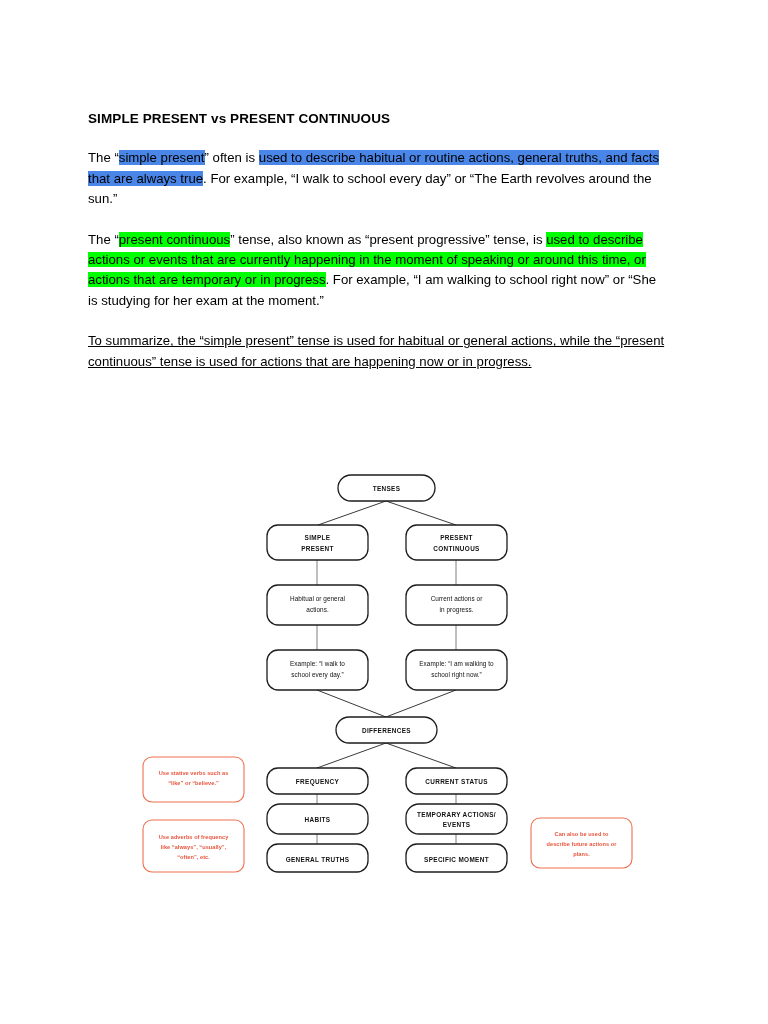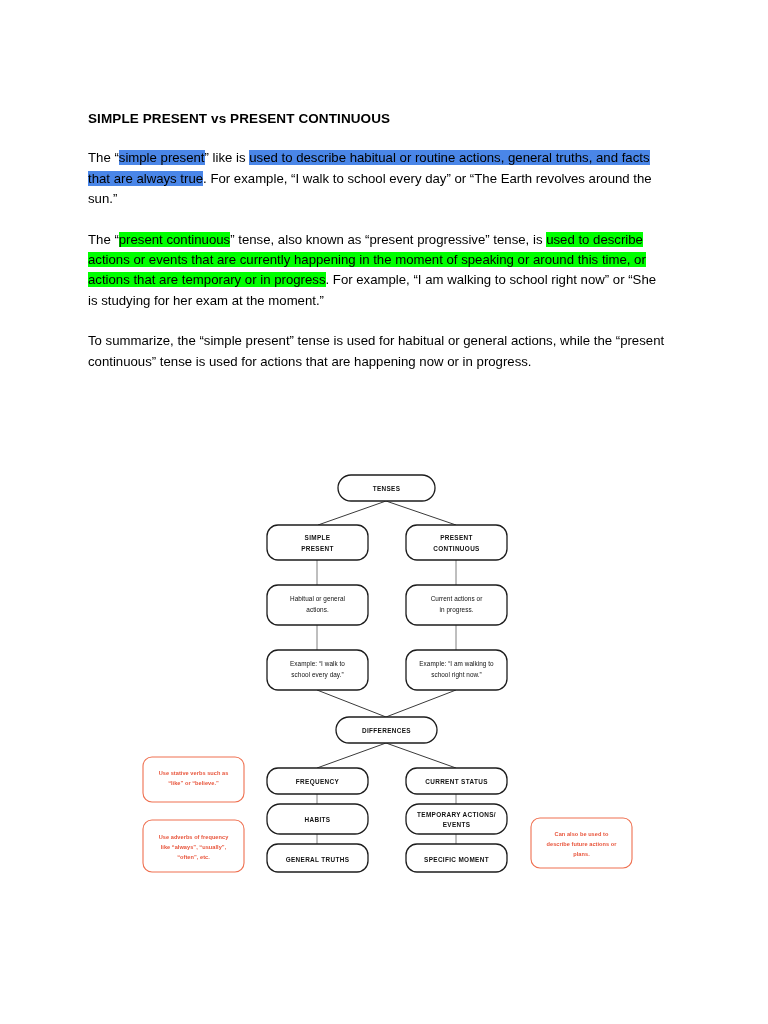--- a/index.html
+++ b/index.html
@@ -42,21 +42,21 @@
     line-height: 1.35;
     margin: 0 0 20px 0;
   }
 
   .para {
     font-size: 13.2px;
     line-height: 1.55;
     margin: 0 0 20px 0;
     text-align: left;
   }
-  .para:last-child { margin-bottom: 16px; }
+  .para:last-child { margin-bottom: 16px; text-decoration: underline; }
 
   .hl-blue {
     background-color: #4a86e8;
     box-decoration-break: clone;
     -webkit-box-decoration-break: clone;
   }
   .hl-green {
     background-color: #00ff00;
     box-decoration-break: clone;
     -webkit-box-decoration-break: clone;
@@ -116,21 +116,21 @@
 </head>
 <body>
 
 <div id="page">
 
   <div class="text-col">
 
     <h1 class="doc-title">SIMPLE PRESENT vs PRESENT CONTINUOUS</h1>
 
 
-    <p class="para"><span>The “</span><span class="hl-blue">simple present</span><span>” like is </span><span class="hl-blue">used to describe habitual or routine actions, general truths, and facts that are always true</span><span>. For example, “I walk to school every day” or “The Earth revolves around the sun.”</span></p>
+    <p class="para"><span>The “</span><span class="hl-blue">simple present</span><span>” often is </span><span class="hl-blue">used to describe habitual or routine actions, general truths, and facts that are always true</span><span>. For example, “I walk to school every day” or “The Earth revolves around the sun.”</span></p>
 
     <p class="para"><span>The “</span><span class="hl-green">present continuous</span><span>” tense, also known as “present progressive” tense, is </span><span class="hl-green">used to describe actions or events that are currently happening in the moment of speaking or around this time, or actions that are temporary or in progress</span><span>. For example, “I am walking to school right now” or “She is studying for her exam at the moment.”</span></p>
 
     <p class="para"><span>To summarize, the “simple present” tense is used for habitual or general actions, while the “present continuous” tense is used for actions that are happening now or in progress.</span></p>
 
   </div>
 
   <div id="diagram">
     <svg width="768" height="440" viewBox="0 0 768 440" xmlns="http://www.w3.org/2000/svg">
 

